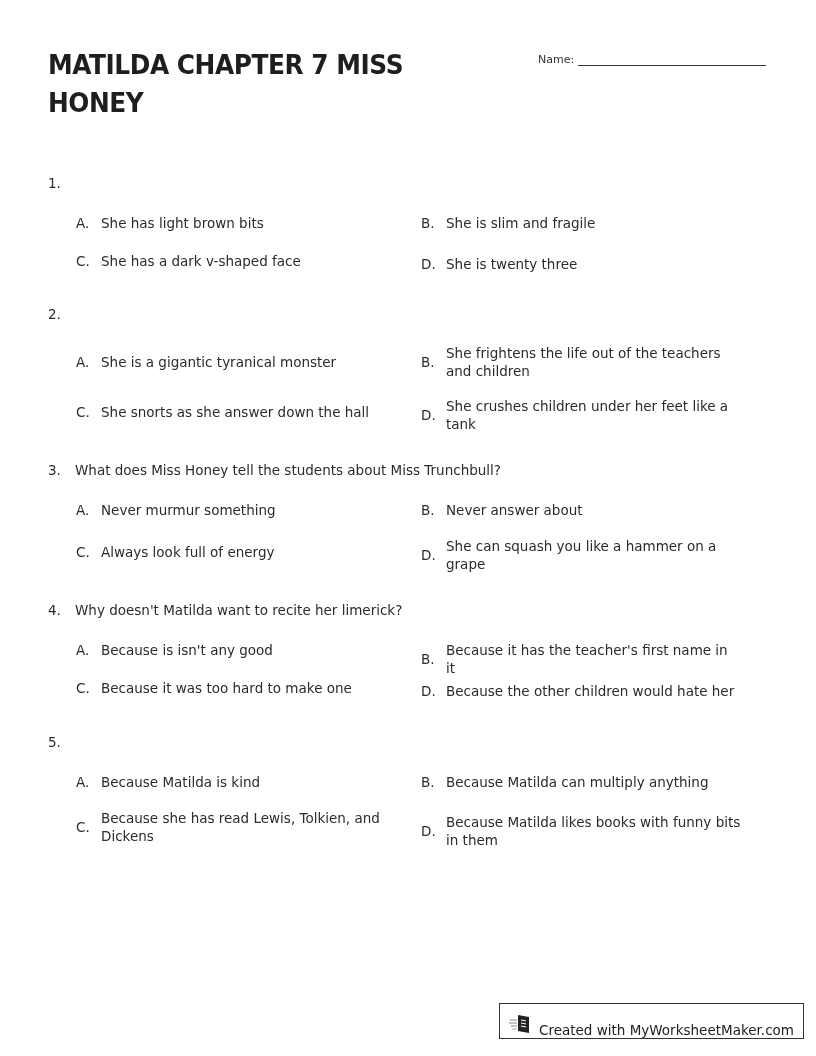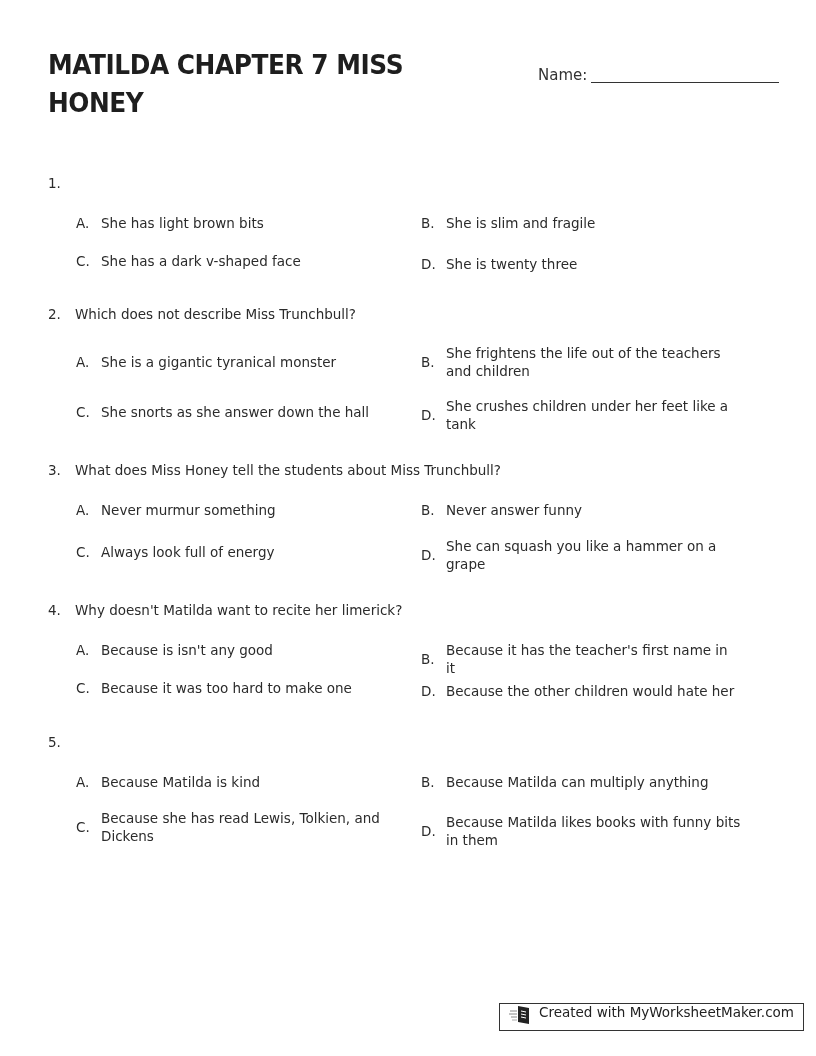--- a/index.html
+++ b/index.html
@@ -8,40 +8,40 @@
     font-family: "DejaVu Sans", sans-serif; color: #2b2b2b;
   }
   .title {
     position: absolute; left: 48px; top: 46px; width: 400px;
     font-family: "DejaVu Sans", sans-serif; font-weight: bold;
     font-size: 27px; line-height: 38px; letter-spacing: -0.5px;
     text-transform: uppercase; color: #1e1e1e;
     transform: scaleX(0.92); transform-origin: left top;
   }
   .name-block {
-    position: absolute; left: 538px; top: 50px; display: flex; align-items: center;
-    font-size: 15px; color: #333; margin-top: 16px;
+    position: absolute; left: 538px; top: 50px; display: flex; align-items: flex-end;
+    font-size: 11px; color: #333;
   }
   .name-line {
     display: inline-block; width: 188px; height: 15px;
     border-bottom: 1px solid #333; margin-left: 4px;
   }
   .question { position: absolute; left: 48px; width: 730px; }
   .q-stem { display: flex; font-size: 13.5px; line-height: 18px; }
   .q-num { width: 27px; }
   .opt {
     position: absolute; display: flex; align-items: center;
     font-size: 13.5px; line-height: 18px; width: 320px;
   }
   .opt-letter { width: 25px; flex: none; }
   .opt-text { flex: 1; }
   .footer {
-    position: absolute; left: 499px; top: 1003px; width: 305px; height: 28px;
+    position: absolute; left: 499px; top: 1003px; width: 305px; height: 36px;
     border: 1.5px solid #333; box-sizing: border-box;
-    display: flex; align-items: flex-start; justify-content: center;
+    display: flex; align-items: flex-end; justify-content: center;
     font-size: 13.5px; color: #222;
   }
   .footer svg { margin-right: 6px; }
 </style>
 </head>
 <body>
 
 <div class="title">Matilda Chapter 7 Miss Honey</div>
 
 <div class="name-block">
@@ -67,21 +67,20 @@
   </div>
   <div class="opt" style="left:373px; top:81px;">
     <span class="opt-letter">D.</span>
     <span class="opt-text">She is twenty three</span>
   </div>
 </div>
 
 <div class="question" style="top:305px;">
   <div class="q-stem">
     <span class="q-num">2.</span>
-    <span>Which does not describe Miss Trunchbull?</span>
   </div>
   <div class="opt" style="left:28px; top:48px;">
     <span class="opt-letter">A.</span>
     <span class="opt-text">She is a gigantic tyranical monster</span>
   </div>
   <div class="opt" style="left:373px; top:39px;">
     <span class="opt-letter">B.</span>
     <span class="opt-text">She frightens the life out of the teachers and children</span>
   </div>
   <div class="opt" style="left:28px; top:98px;">
@@ -98,21 +97,21 @@
   <div class="q-stem">
     <span class="q-num">3.</span>
     <span>What does Miss Honey tell the students about Miss Trunchbull?</span>
   </div>
   <div class="opt" style="left:28px; top:40px;">
     <span class="opt-letter">A.</span>
     <span class="opt-text">Never murmur something</span>
   </div>
   <div class="opt" style="left:373px; top:40px;">
     <span class="opt-letter">B.</span>
-    <span class="opt-text">Never answer funny</span>
+    <span class="opt-text">Never answer about</span>
   </div>
   <div class="opt" style="left:28px; top:82px;">
     <span class="opt-letter">C.</span>
     <span class="opt-text">Always look full of energy</span>
   </div>
   <div class="opt" style="left:373px; top:76px;">
     <span class="opt-letter">D.</span>
     <span class="opt-text">She can squash you like a hammer on a grape</span>
   </div>
 </div>

